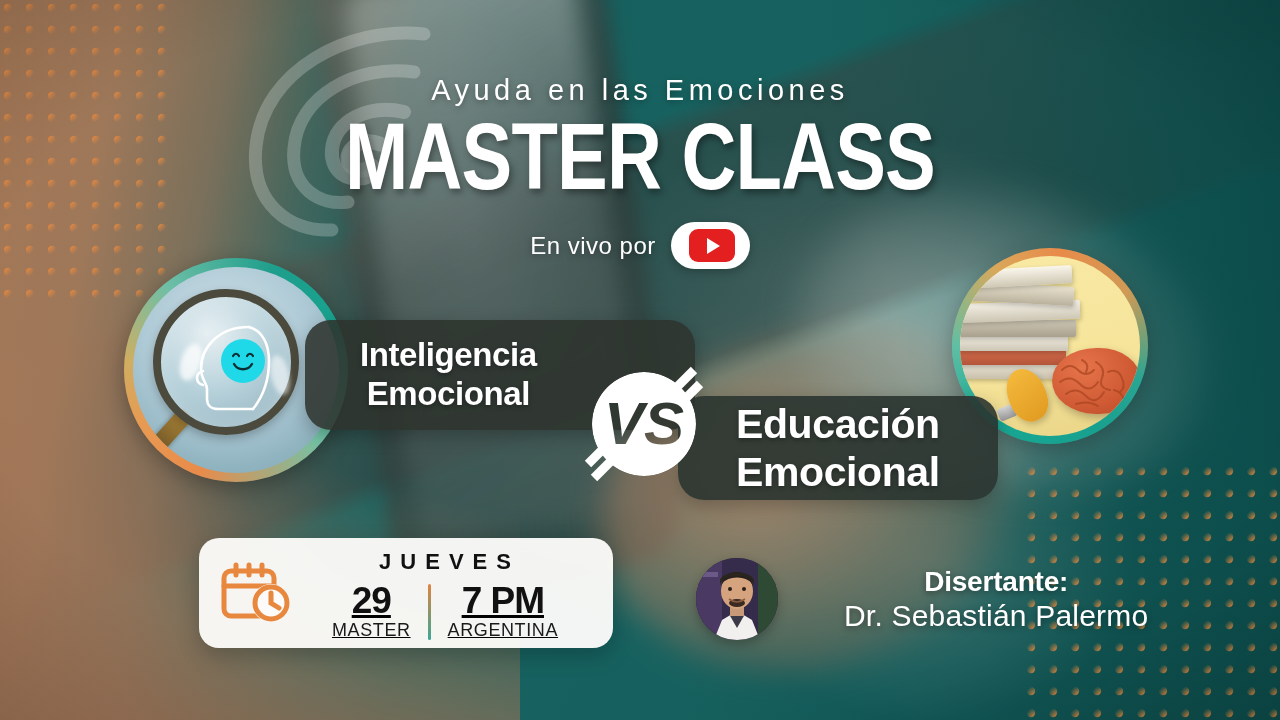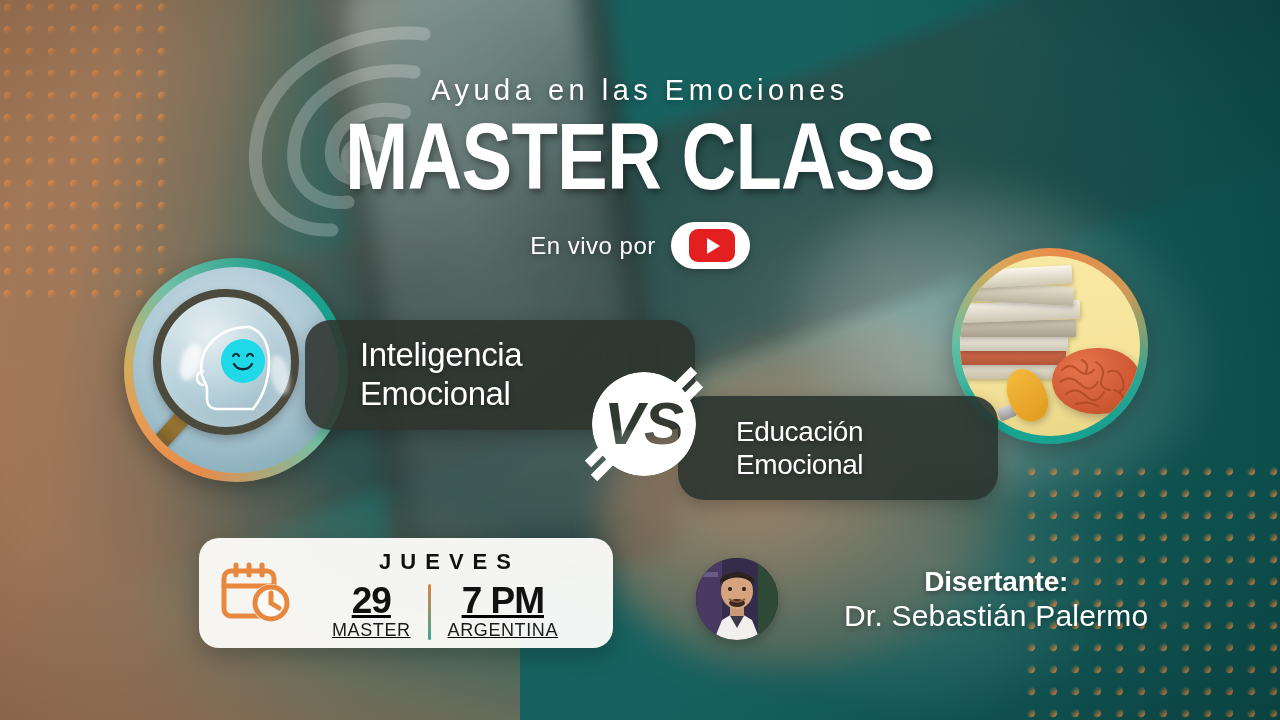--- a/index.html
+++ b/index.html
@@ -241,25 +241,26 @@
     position:absolute;
     background:rgba(46,51,45,.88);
     border-radius:26px;
     display:flex; align-items:center;
     box-shadow:0 6px 18px rgba(0,0,0,.25);
   }
   .pill-left { left:305px; top:320px; width:390px; height:110px; padding-left:55px; }
   .pill-right { left:678px; top:396px; width:320px; height:104px; padding-left:58px;
     background:rgba(42,52,48,.90); }
   .pill-text {
-    color:#ffffff; font-weight:normal; font-size:33px; line-height:1.18;
+    color:#ffffff; font-weight:bold; font-size:33px; line-height:1.18;
     letter-spacing:-.4px;
     text-shadow:0 2px 5px rgba(0,0,0,.35);
-  }
-  .pill-right .pill-text { font-size:28px; }
+    text-align:center;
+  }
+  .pill-right .pill-text { font-size:41px; }
 
   
   .vs { position:absolute; left:578px; top:358px; width:132px; height:132px; }
 
   
   .date-card {
     position:absolute; left:199px; top:538px;
     width:414px; height:110px;
     background:rgba(252,251,249,.96);
     border-radius:20px;

